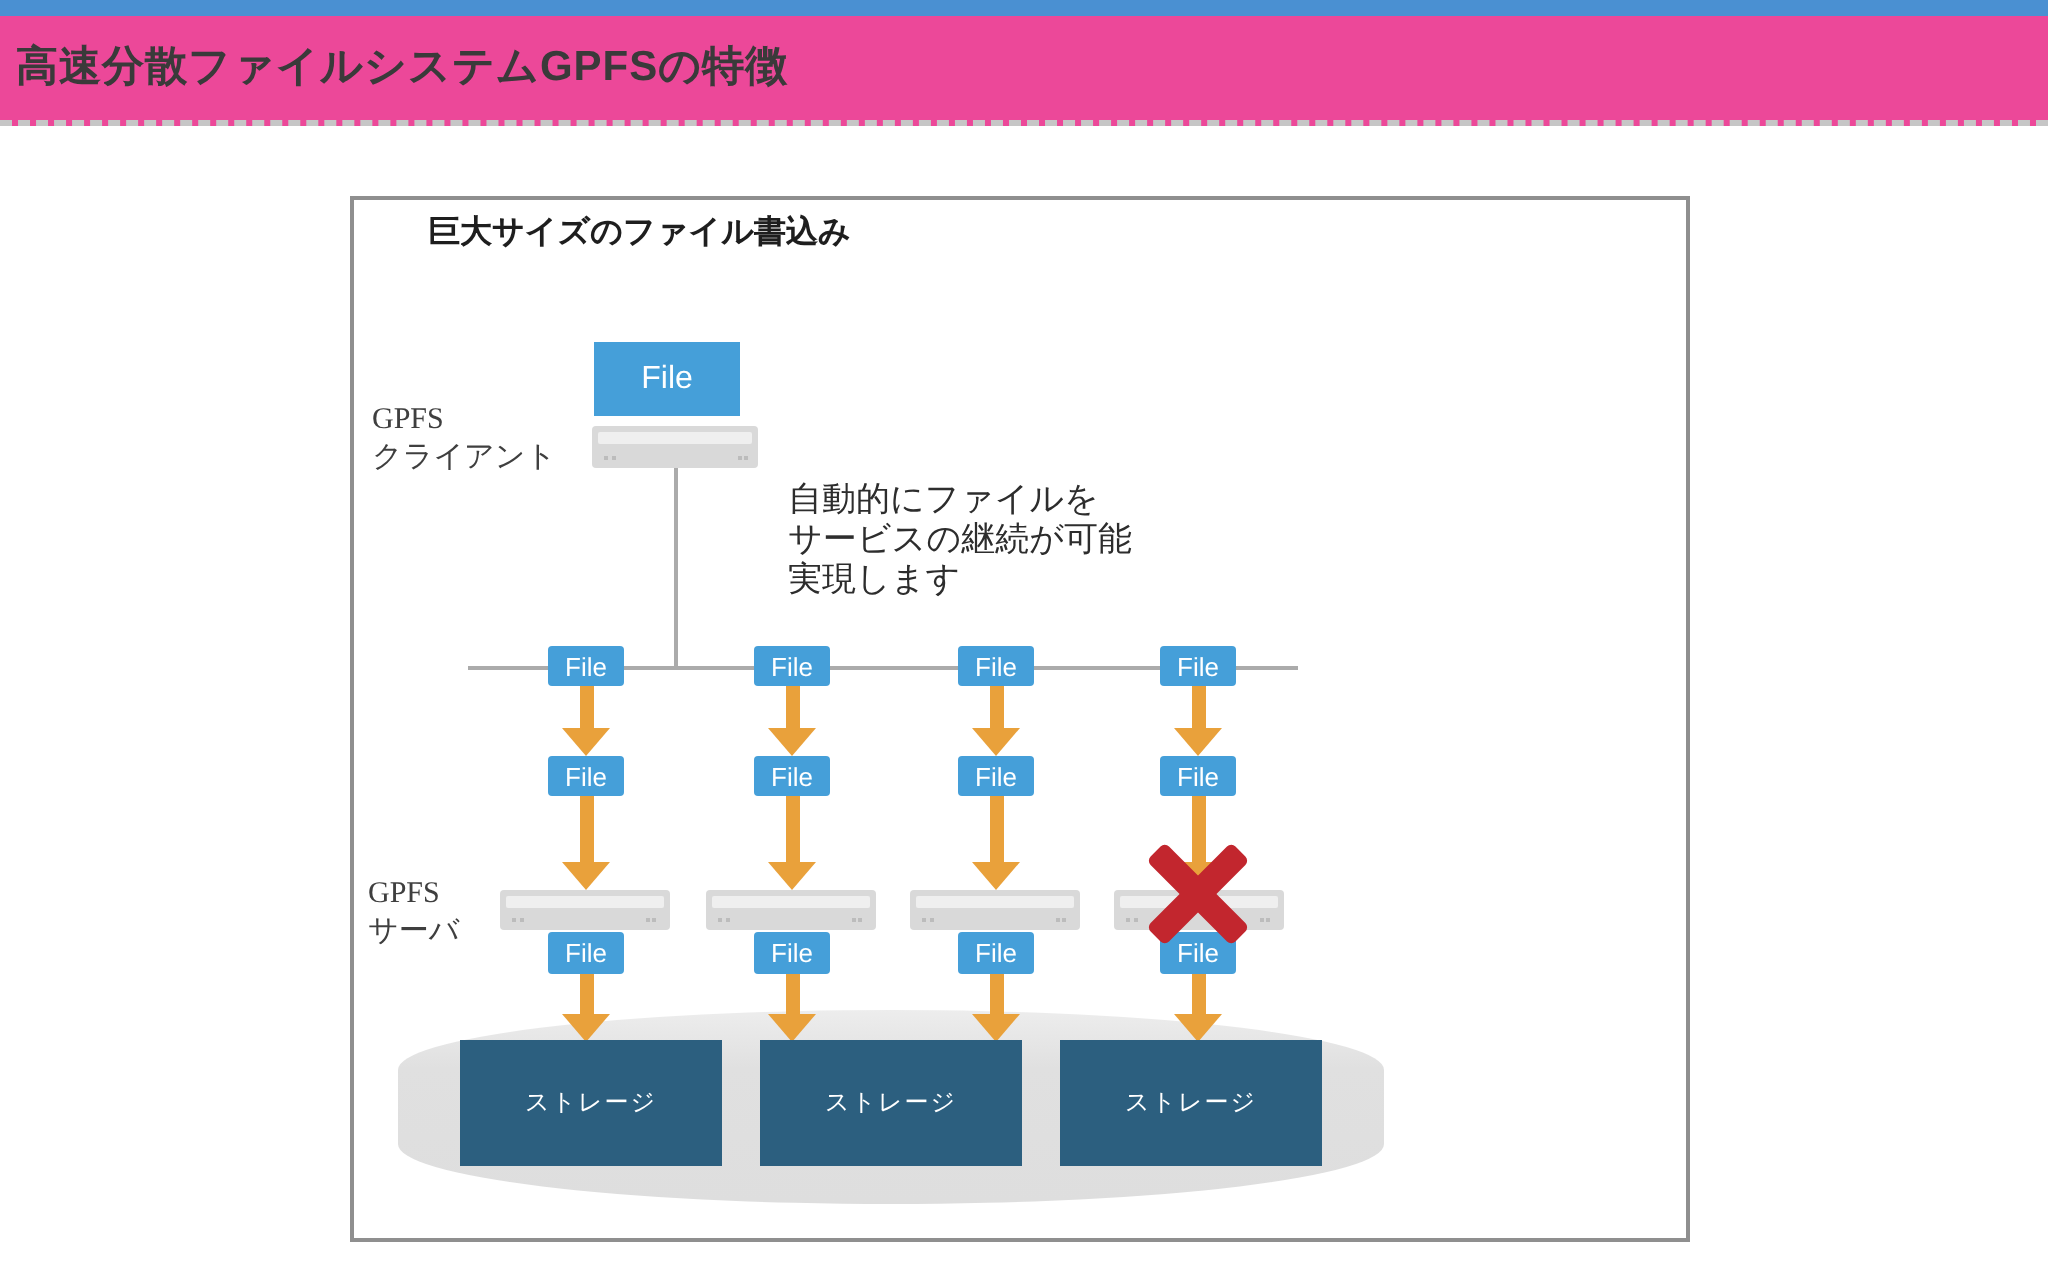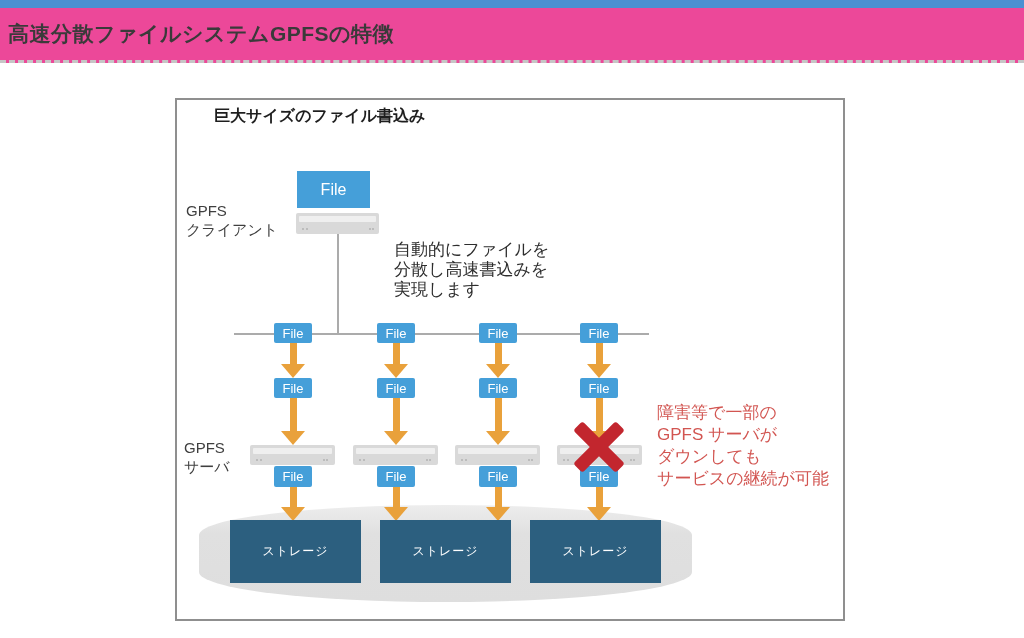--- a/index.html
+++ b/index.html
@@ -16,21 +16,21 @@
     font-size:21px; font-weight:bold; color:#3a3a3a; letter-spacing:0.5px; }
 
   
   .panel { position:absolute; left:175px; top:98px; width:670px; height:523px;
     background:#ffffff; border:2px solid #8f8f8f; }
   .panel * { position:absolute; }
 
   .d-title { left:14px; top:6px; font-size:16px; font-weight:bold; color:#1e1e1e;margin-left:23px; }
   .d-subtitle { left:12px; top:28px; font-size:15px; color:#2a2a2a; }
 
-  .multiline { white-space:pre-line; }
+  .multiline { white-space:pre-line;font-family:Liberation Serif, serif; }
 
   
   .vline { left:160px; top:134px; width:2px; height:101px; background:var(--line-gray,#ababab); }
   .hline { left:57px; top:233px; width:415px; height:2px; background:var(--line-gray,#ababab); }
 
   
   .bigfile { left:120px; top:71px; width:73px; height:37px;
     background:var(--file-blue,#459fd9); color:#fff; font-size:16px;
     display:flex; align-items:center; justify-content:center; }
   .sfile { width:38px; height:20px; background:var(--file-blue,#459fd9);
@@ -95,21 +95,21 @@
   <div class="d-title">巨大サイズのファイル書込み</div>
 
   <div class="vline"></div>
   <div class="hline"></div>
 
   <div class="bigfile">File</div>
   <div class="srv client-srv"></div>
   <div class="side-label client-label multiline">GPFS
 クライアント</div>
   <div class="auto-note multiline">自動的にファイルを
-分散し高速書込みを
+サービスの継続が可能
 実現します</div>
 
   <div class="storage-cyl"></div>
 
   <div class="sfile row-f1 fc1">File</div>
   <div class="arrow arr-a ac1">
       <div class="stem"></div>
       <div class="head"></div>
     </div>
   <div class="sfile row-f2 fc1">File</div>
@@ -174,22 +174,18 @@
       <div class="stem"></div>
       <div class="head"></div>
     </div>
   <div class="xmark">
     <div class="bar b1"></div>
       <div class="bar b2"></div>
   </div>
 
   <div class="side-label server-label multiline">GPFS
 サーバ</div>
-  <div class="failure-note multiline">障害等で一部の
-GPFS サーバが
-ダウンしても
-サービスの継続が可能</div>
 
   <div class="storage-box st1">ストレージ</div>
   <div class="storage-box st2">ストレージ</div>
   <div class="storage-box st3">ストレージ</div>
 
 </div>
 
 </body></html>

